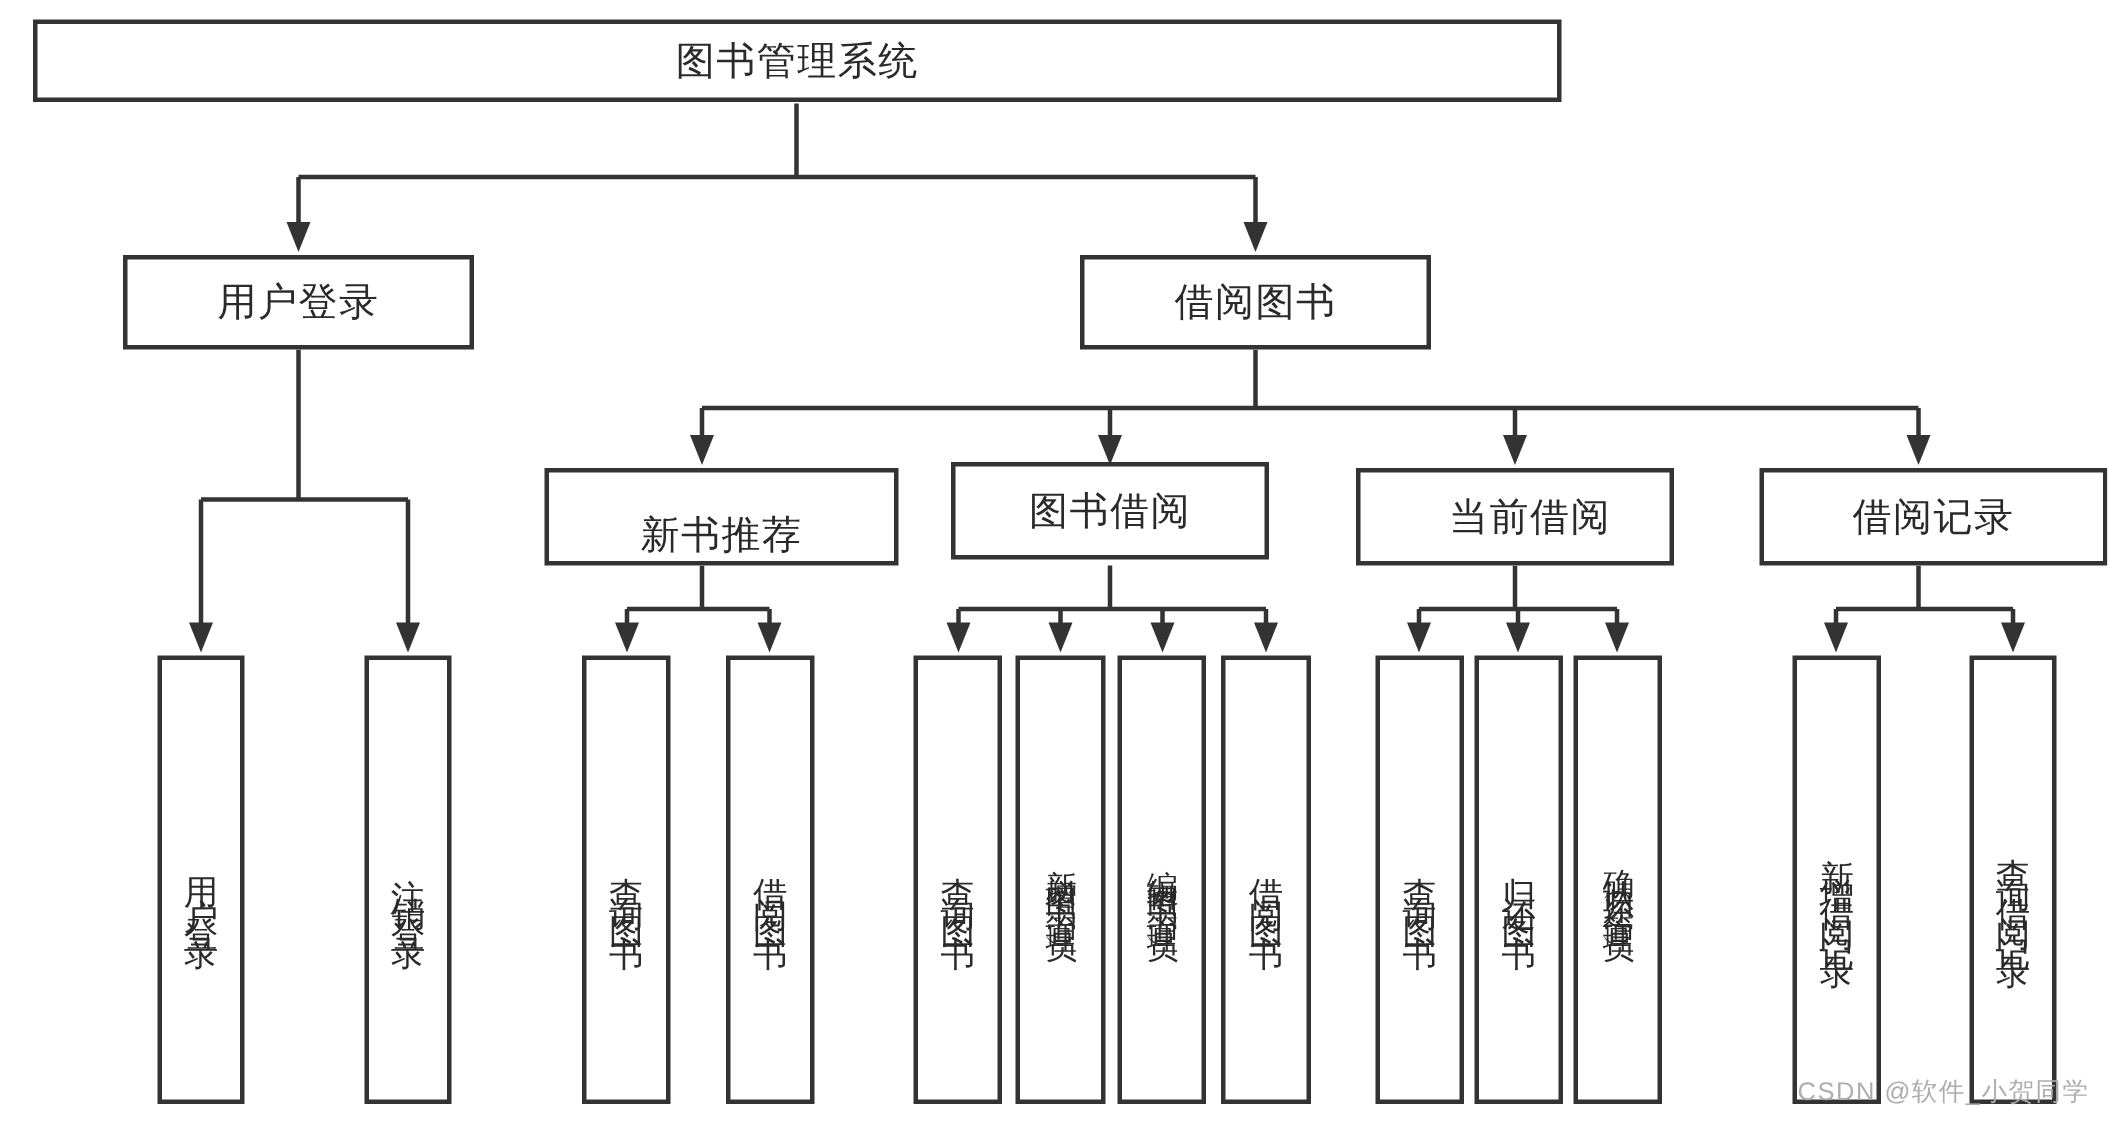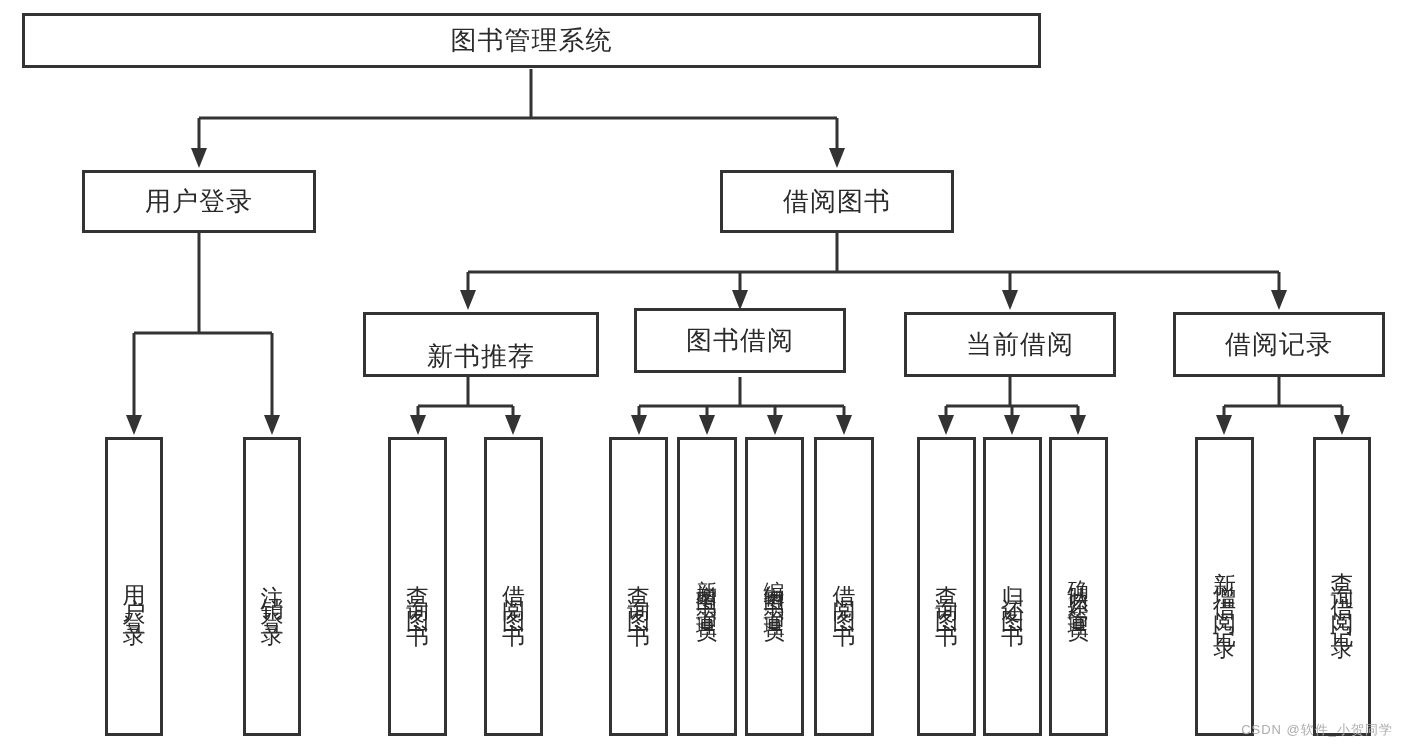--- a/index.html
+++ b/index.html
@@ -52,21 +52,21 @@
   }
   .vtext.long {
     font-size: 21px;
     letter-spacing: 6px;
     padding-top: 6px;
   }
   .watermark {
     position: absolute;
     right: 12px;
     bottom: 8px;
-    font-size: 13px;
+    font-size: 17px;
     letter-spacing: 1px;
     color: #adadad;
     white-space: nowrap;
     z-index: 5;
   }
 </style>
 </head>
 <body>
 
 <div class="canvas">
@@ -124,21 +124,21 @@
 
   <div class="node" style="left:363px; top:312px; width:236px; height:65px;align-items:flex-end;">
     <span class="hlabel">新书推荐</span>
   </div>
   <div class="node" style="left:634px; top:308px; width:212px; height:65px;">
     <span class="hlabel">图书借阅</span>
   </div>
   <div class="node" style="left:904px; top:312px; width:212px; height:65px;padding-left:20px;">
     <span class="hlabel">当前借阅</span>
   </div>
-  <div class="node" style="left:1173px; top:312px; width:212px; height:65px;">
+  <div class="node" style="left:1173px; top:312px; width:232px; height:65px;">
     <span class="hlabel">借阅记录</span>
   </div>
 
   <div class="leaf" style="left:105px; top:437px; width:58px; height:299px;">
     <span class="vtext">用户登录</span>
   </div>
   <div class="leaf" style="left:243px; top:437px; width:58px; height:299px;">
     <span class="vtext">注销登录</span>
   </div>
 

